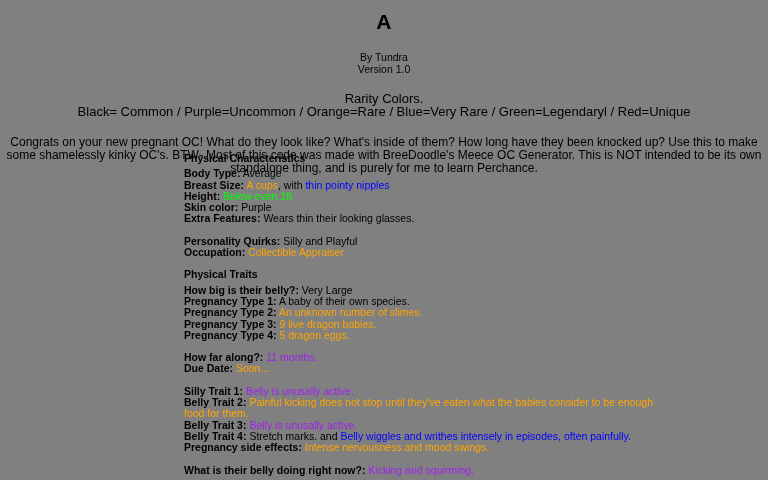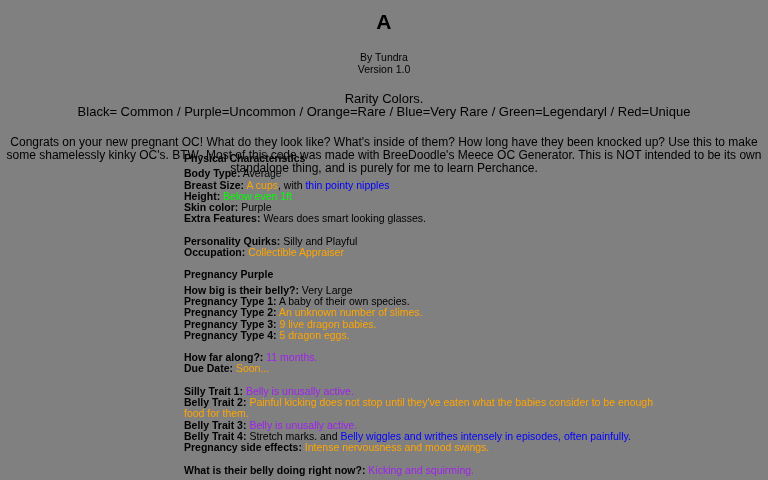--- a/index.html
+++ b/index.html
@@ -127,38 +127,38 @@
     <div class="line">
       <span class="lbl">Height:</span>
       <span class="c-legendary">Below even 1ft</span>
     </div>
     <div class="line">
       <span class="lbl">Skin color:</span>
       <span class="c-common">Purple</span>
     </div>
     <div class="line">
       <span class="lbl">Extra Features:</span>
-      <span class="c-common">Wears does smart looking glasses.</span>
+      <span class="c-common">Wears thin their looking glasses.</span>
     </div>
 
     <div class="spacer"></div>
 
     <div class="line">
       <span class="lbl">Personality Quirks:</span>
       <span class="c-common">Silly and Playful</span>
     </div>
     <div class="line">
       <span class="lbl">Occupation:</span>
       <span class="c-rare">Collectible Appraiser</span>
     </div>
 
     <div class="spacer"></div>
 
     <div class="line">
-      <span class="section-head">Pregnancy Purple</span>
+      <span class="section-head">Physical Traits</span>
     </div>
     <div class="line">
       <span class="lbl">How big is their belly?:</span>
       <span class="c-common">Very Large</span>
     </div>
     <div class="line">
       <span class="lbl">Pregnancy Type 1:</span>
       <span class="c-common">A baby of their own species.</span>
     </div>
     <div class="line">

